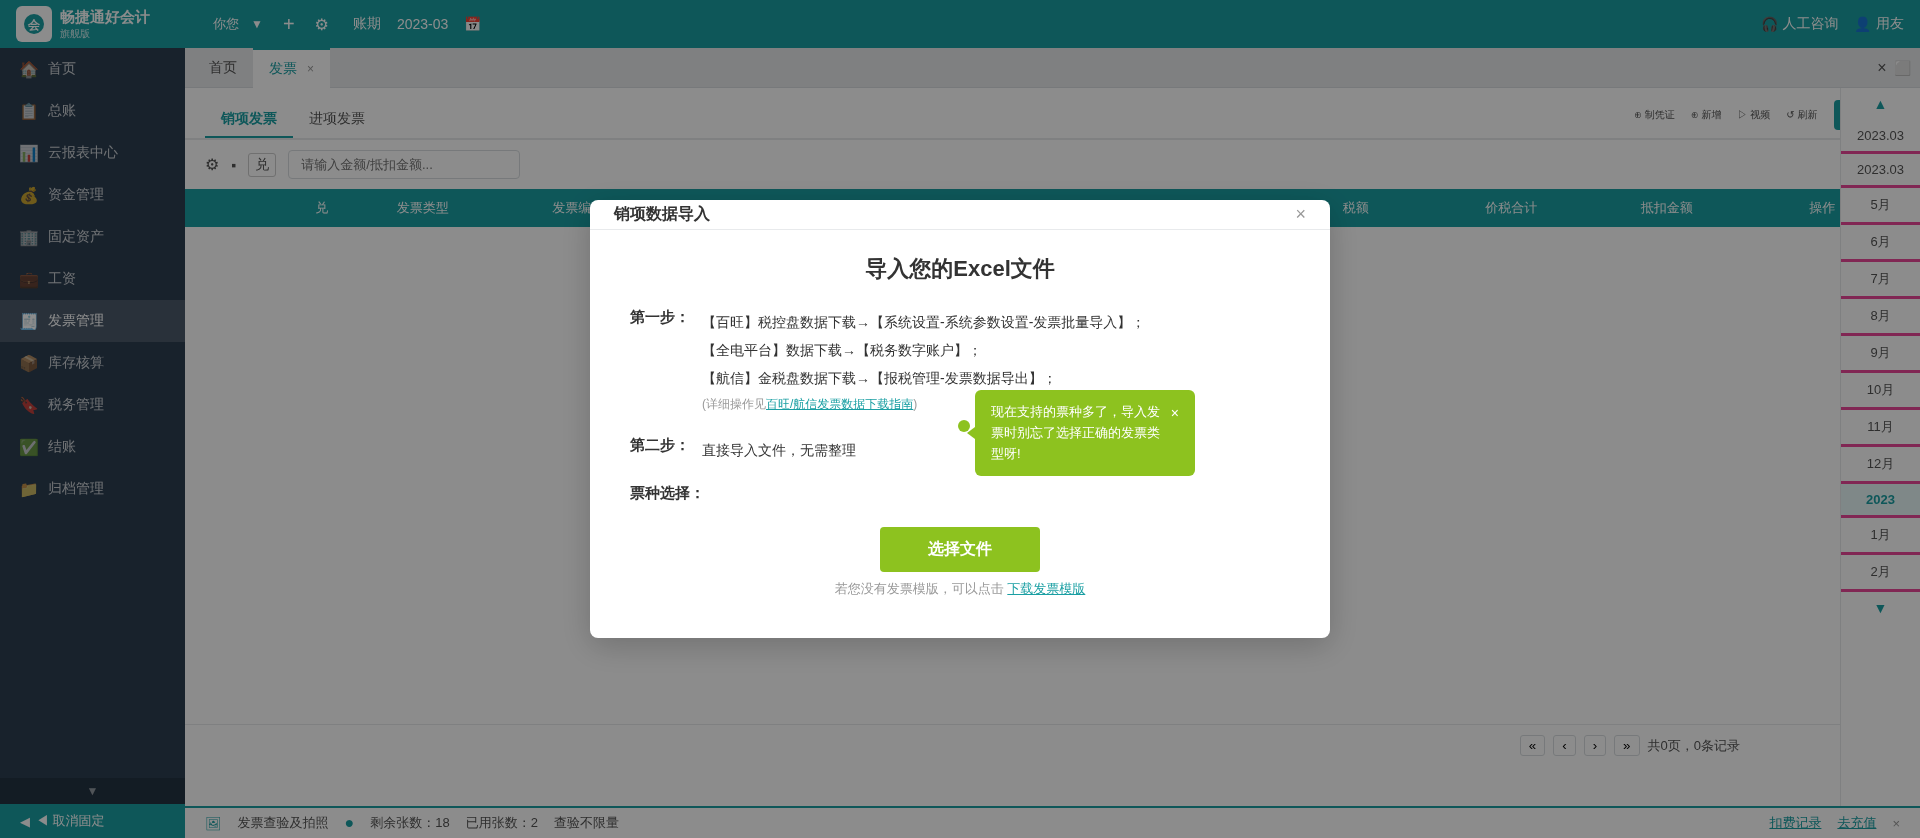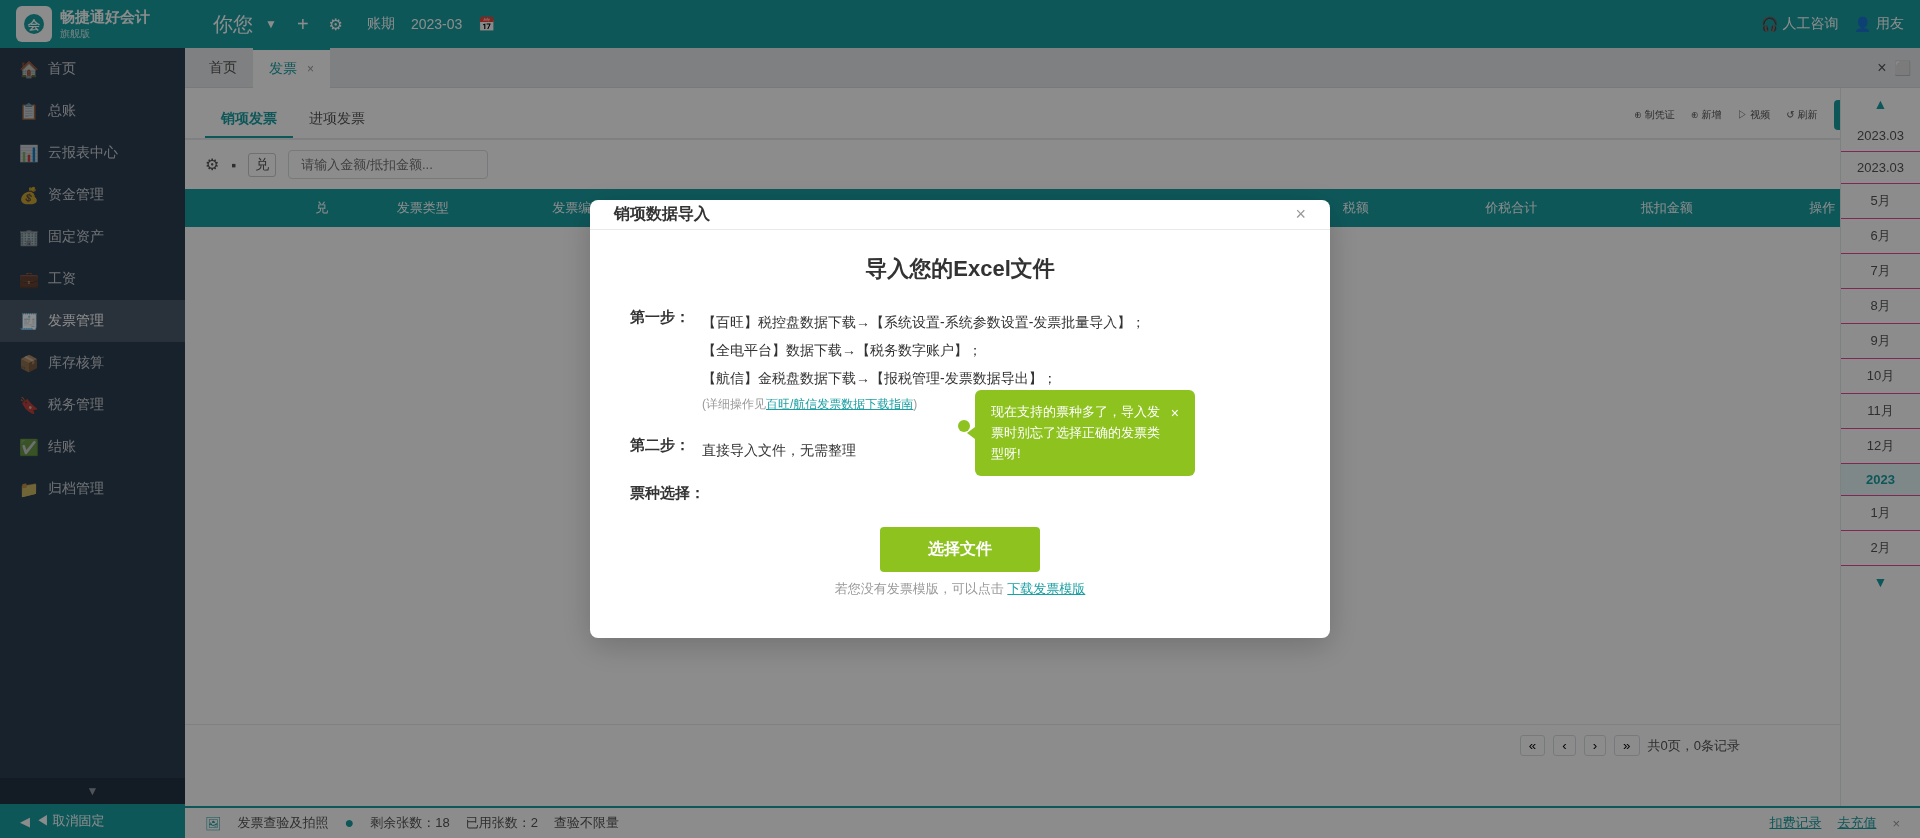--- a/index.html
+++ b/index.html
@@ -40,30 +40,30 @@
     .content { flex: 1; background: white; padding: 0; position: relative; overflow: hidden; }
 
     
     .inner-nav { display: flex; align-items: center; padding: 12px 20px 0; border-bottom: 2px solid #e8eaec; }
     .inner-tab { padding: 8px 16px; cursor: pointer; font-size: 14px; color: #555; border-bottom: 2px solid transparent; margin-bottom: -2px; }
     .inner-tab.active { color: #1a9fa3; border-bottom: 2px solid #1a9fa3; font-weight: bold; }
     .inner-tab-spacer { flex: 1; }
 
     
     .toolbar { display: flex; align-items: center; padding: 10px 20px; gap: 12px; }
-    .toolbar-input { border: 1px solid #d9dde0; border-radius: 4px; padding: 6px 12px; font-size: 13px; color: #999; width: 200px; }
+    .toolbar-input { border: 1px solid #d9dde0; border-radius: 4px; padding: 6px 12px; font-size: 13px; color: #999; width: 232px; }
 
     
     .table-header { display: flex; align-items: center; background: #1a9fa3; color: white; padding: 10px 20px; font-size: 13px; }
     .col { flex: 1; text-align: center; }
     .col-wide { flex: 2; }
 
     
     .period-sidebar { position: absolute; right: 0; top: 0; width: 80px; background: white; border-left: 1px solid #e8eaec; height: 100%; display: flex; flex-direction: column; }
-    .period-item { padding: 8px; text-align: center; font-size: 13px; color: #555; cursor: pointer; border-bottom: 1px solid #ec4899; }
+    .period-item { padding: 8px; text-align: center; font-size: 13px; color: #555; cursor: pointer; border-bottom: 3px solid #ec4899; }
     .period-item.active { color: #1a9fa3; font-weight: bold; background: #e8f8f8; }
 
     
     .pagination { display: flex; align-items: center; justify-content: flex-end; padding: 10px 100px 10px 20px; border-top: 1px solid #e8eaec; font-size: 13px; color: #555; gap: 8px; }
 
     
     .bottombar { background: white; border-top: 2px solid #1a9fa3; padding: 6px 20px; display: flex; align-items: center; gap: 16px; font-size: 13px; color: #555; }
     .bottombar-link { color: #1a9fa3; cursor: pointer; text-decoration: underline; }
     .bottombar-close { margin-left: auto; cursor: pointer; color: #999; }
 
@@ -111,21 +111,21 @@
       <svg viewBox="0 0 24 24" fill="#1a9fa3">
           <circle cx="12" cy="12" r="10" fill="#1a9fa3"></circle>
           <text x="12" y="17" text-anchor="middle" fill="white" font-size="12" font-weight="bold">会</text>
         </svg>
     </div>
     <div>
       <div style="color:white;font-size:15px;font-weight:bold;">畅捷通好会计</div>
       <div style="color:rgba(255,255,255,0.8);font-size:10px;">旗舰版</div>
     </div>
   </div>
-  <span style="color:white;font-size:20px;">你您</span>
+  <span style="color:white;font-size:13px;">你您</span>
   <span style="color:white;font-size:12px;cursor:pointer;">▼</span>
   <span style="color:white;font-size:20px;cursor:pointer;margin-left:8px;">+</span>
   <span style="color:white;font-size:16px;cursor:pointer;margin-left:8px;">⚙</span>
   <span style="color:white;font-size:14px;margin-left:12px;">账期</span>
   <span style="color:white;font-size:14px;margin-left:4px;">2023-03</span>
   <span style="color:white;font-size:14px;margin-left:4px;cursor:pointer;">📅</span>
   <div class="topbar-right">
     <div class="topbar-consult">
       <span>🎧</span>
       <span>人工咨询</span>

